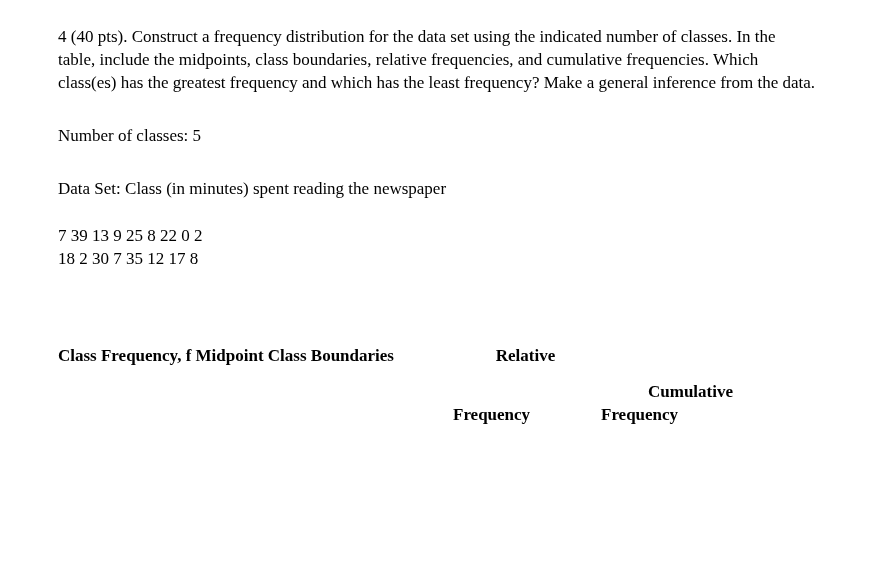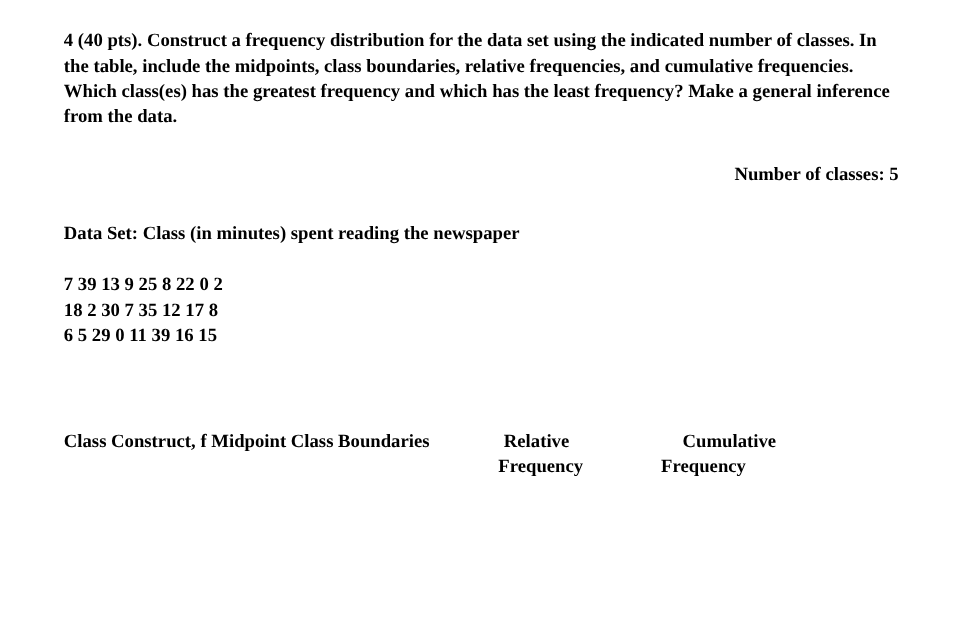--- a/index.html
+++ b/index.html
@@ -1,36 +1,34 @@
 <!DOCTYPE html>
 <html><head>
   <meta charset="utf-8">
   <style>
     * {
       margin: 0;
       padding: 0;
       box-sizing: border-box;
-      font-weight: bold;
     }
     body {
       width: 875px;
       height: 563px;
       background: #ffffff;
       font-family: "Times New Roman", Times, serif;
       font-size: 17px;
       color: #000000;
       padding: 26px 58px;
       line-height: 1.35;
     }
     .question-text {
       margin-bottom: 30px;
     }
     .num-classes {
       margin-bottom: 30px;
-      text-align: right;
     }
     .dataset-label {
       margin-bottom: 24px;
     }
     .data-rows {
       margin-bottom: 74px;
     }
     .data-row {
       line-height: 1.35;
     }
@@ -39,25 +37,26 @@
       font-weight: bold;
     }
     .hdr {
       white-space: pre;
     }
     .hdr-main {
       width: 400px;
     }
     .hdr-rel {
       width: 135px;
-      text-align: left;
+      text-align: center;
     }
     .hdr-cum {
       width: 140px;
-      text-align: center;
+      text-align: right;
+      margin-top: 36px;
     }
     .sub-row {
       display: flex;
       font-weight: bold;
     }
     .sub-spacer {
       width: 395px;
     }
     .sub-rel {
       width: 140px;
@@ -74,26 +73,25 @@
 
 <div class="question-text">4 (40 pts). Construct a frequency distribution for the data set using the indicated number of classes.  In the table, include the midpoints, class boundaries, relative frequencies, and cumulative frequencies.  Which class(es) has the greatest frequency and which has the least frequency?  Make a general inference from the data.</div>
 
 <div class="num-classes">Number of classes: 5</div>
 
 <div class="dataset-label">Data Set: Class (in minutes) spent reading the newspaper</div>
 
 <div class="data-rows">
   <div class="data-row">7   39 13 9 25 8   22 0   2</div>
   <div class="data-row">18 2   30 7 35 12 17 8</div>
-  <div class="data-row">6   5   29 0 11 39 16 15</div>
 </div>
 
 <div>
   <div class="table-headers">
-    <div class="hdr hdr-main">Class Construct, f Midpoint Class Boundaries</div>
+    <div class="hdr hdr-main">Class Frequency, f Midpoint Class Boundaries</div>
     <div class="hdr hdr-rel">Relative</div>
     <div class="hdr hdr-cum">Cumulative</div>
   </div>
   <div class="sub-row">
     <div class="sub-spacer"></div>
     <div class="sub-rel">Frequency</div>
     <div class="sub-cum">Frequency</div>
   </div>
 </div>
 

